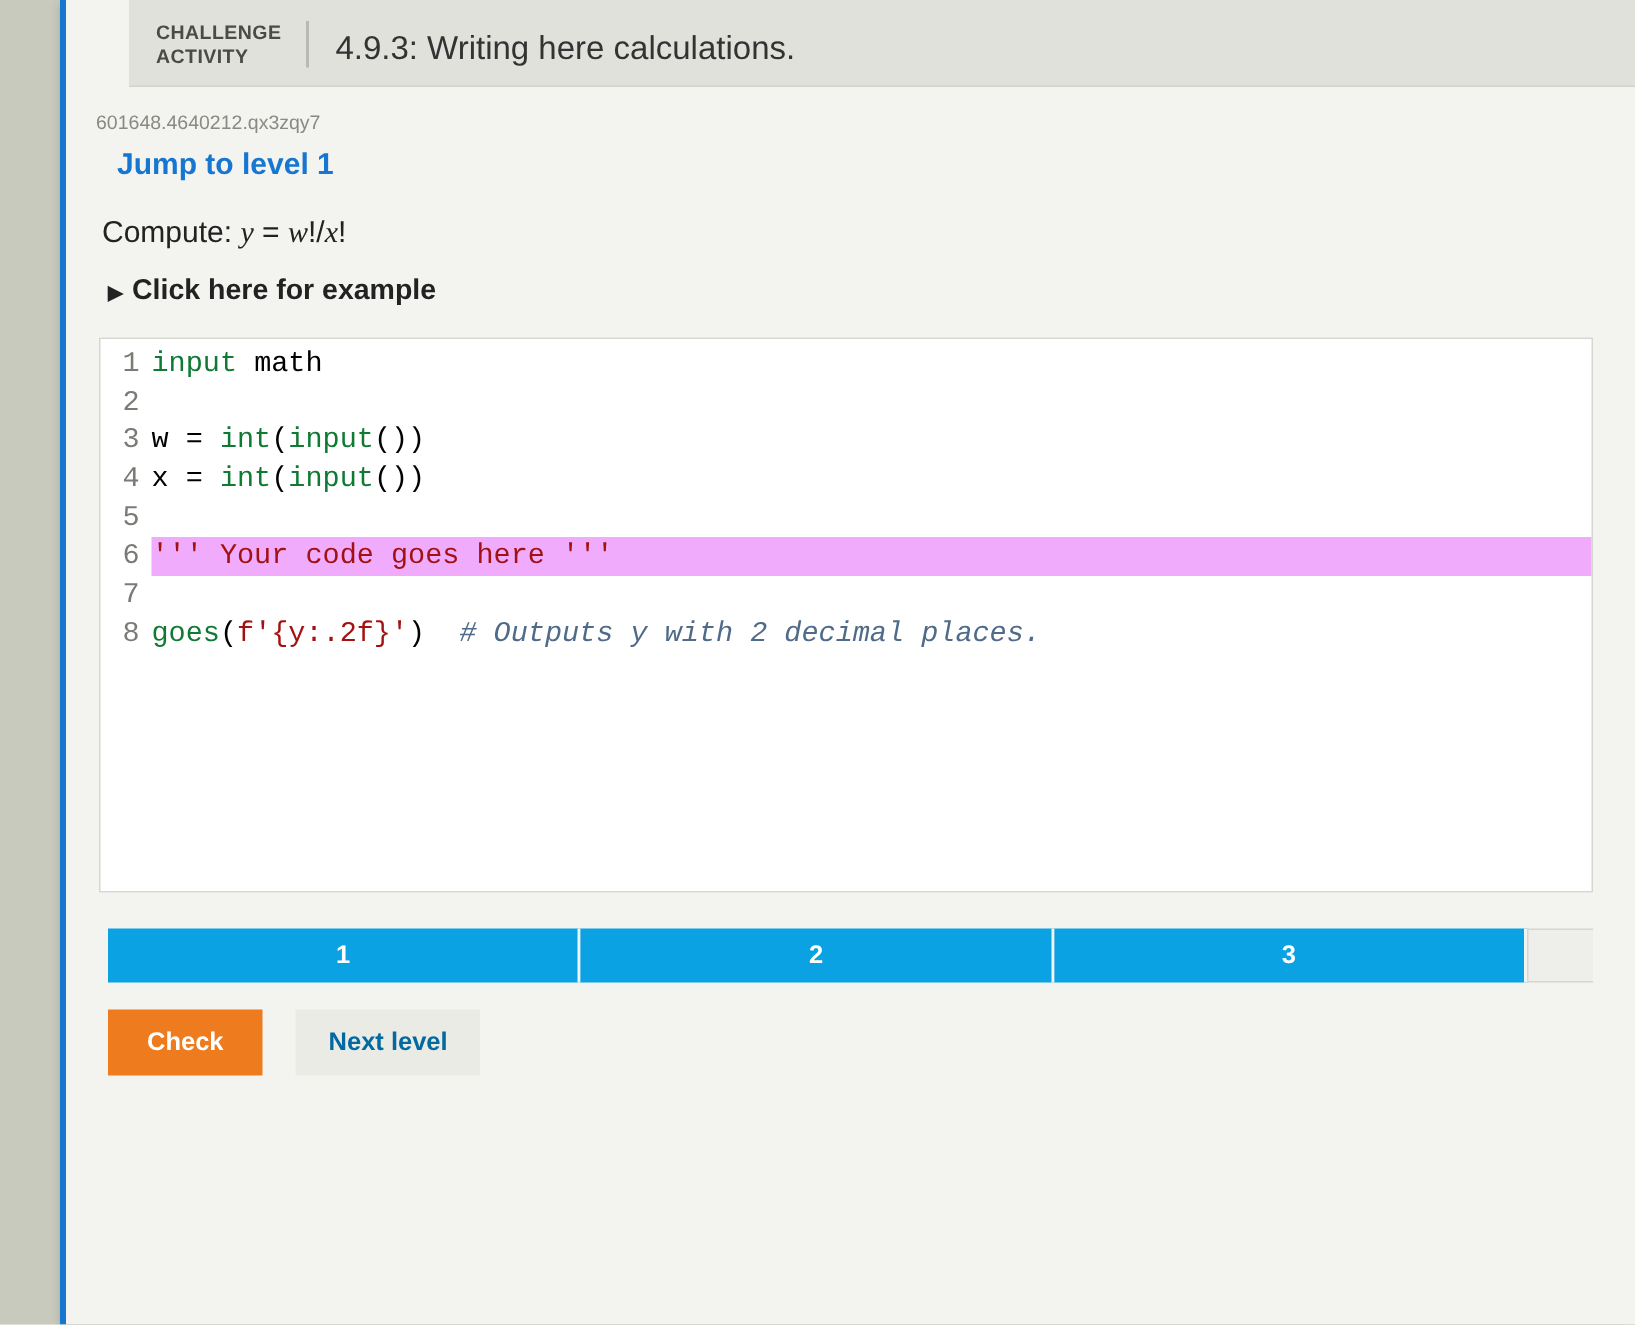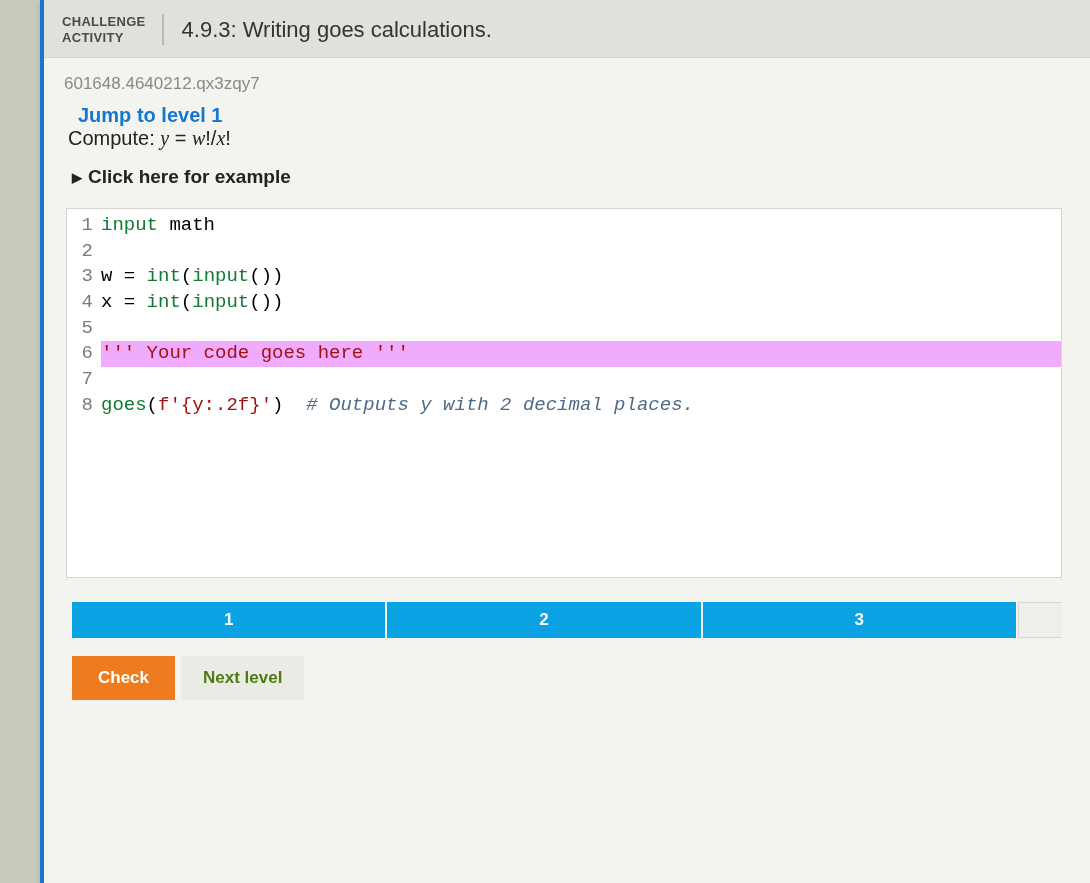--- a/index.html
+++ b/index.html
@@ -15,52 +15,54 @@
   .card {
     background: #f3f3f0;
     border-left: 4px solid #1776d0;
     width: 1050px;
     min-height: 883px;
     box-shadow: 0 2px 6px rgba(0,0,0,0.15);
     position: relative;
   }
   .header-row {
     display: flex;
-    align-items: center;
+    align-items: flex-end;
     padding: 14px 18px 12px 18px;
     background: #e0e1db;
     border-bottom: 1px solid #d2d3cd;
+    margin-left: 42px;
   }
   .badge {
     font-size: 13px;
     font-weight: 700;
     color: #4a4a47;
     line-height: 1.2;
     padding-right: 16px;
     border-right: 2px solid #b9bab3;
     margin-right: 18px;
     letter-spacing: 0.3px;
   }
   .title {
     font-size: 22px;
     color: #333;
   }
   .content {
     padding: 16px 28px 20px 28px;
   }
   .hash {
-    font-size: 17px;
+    font-size: 13px;
     color: #8a8a85;
     margin-bottom: 10px;
     margin-left: -8px;
   }
   .jump {
     font-size: 20px;
     font-weight: 700;
     color: #1776d0;
+    margin-bottom: 22px;
     margin-left: 6px;
     cursor: pointer;
   }
   .compute {
     font-size: 20px;
     color: #222;
     margin-bottom: 16px;
     margin-left: -4px;
   }
   .compute .var { font-style: italic; font-family: Georgia, 'Times New Roman', serif; }
@@ -122,54 +124,54 @@
     border-right: 2px solid #f3f3f0;
   }
   .step.extra {
     flex: 0 0 44px;
     background: #eeeeea;
     border: 1px solid #d7d7d1;
     border-right: none;
   }
   .buttons {
     display: flex;
-    gap: 6px;
+    gap: 22px;
     align-items: flex-start;
   }
   .btn-check {
     background: #ee7c1e;
     color: #fff;
     border: none;
     font-weight: 700;
     font-size: 17px;
     padding: 12px 26px;
     cursor: pointer;
   }
   .btn-next {
     background: #ebebe6;
-    color: #4d7c0f;
+    color: #0369a1;
     border: none;
     font-weight: 700;
     font-size: 17px;
     padding: 12px 22px;
     cursor: default;
   }
 </style>
 </head>
 <body>
 
 <div class="page">
   <div class="card">
 
     <div class="header-row">
       <div class="badge">
         <div>CHALLENGE</div>
         <div>ACTIVITY</div>
       </div>
-      <div class="title">4.9.3: Writing goes calculations.</div>
+      <div class="title">4.9.3: Writing here calculations.</div>
     </div>
 
     <div class="content">
       <div class="hash">601648.4640212.qx3zqy7</div>
 
       <div class="jump">Jump to level 1</div>
 
       <div class="compute">
         <span>Compute: </span><span class="var">y</span><span> = </span><span class="var">w</span><span>!/</span><span class="var">x</span><span>!</span>
       </div>

